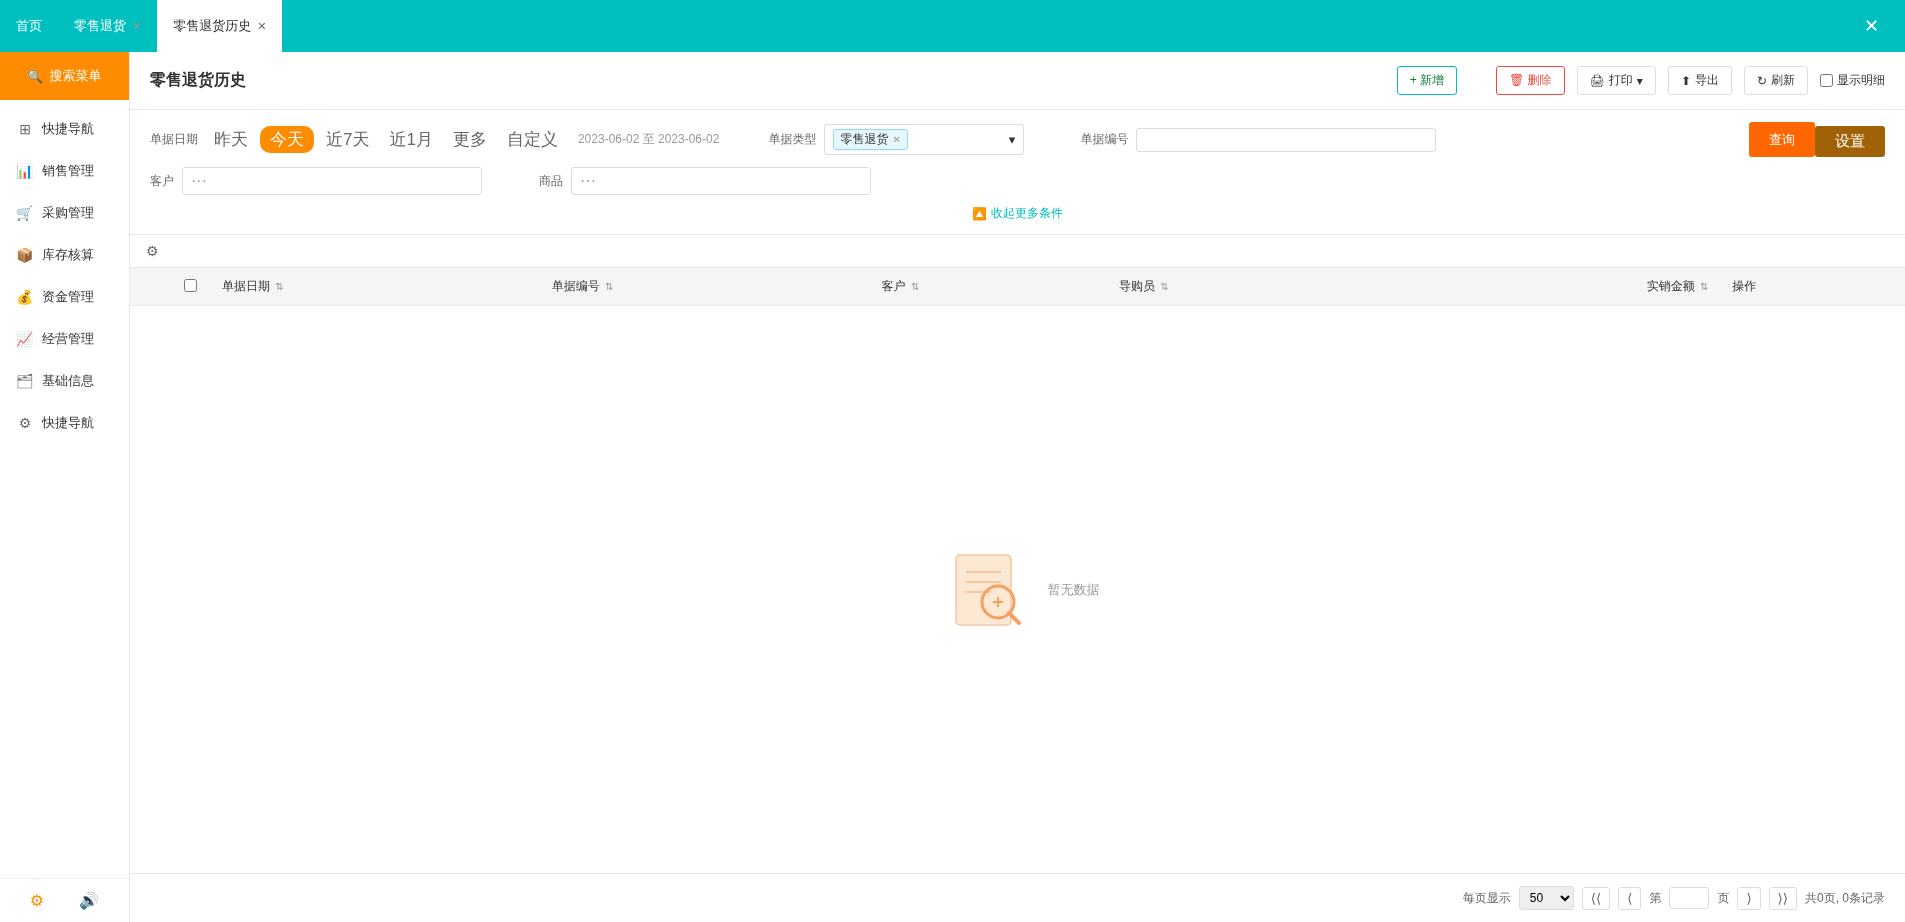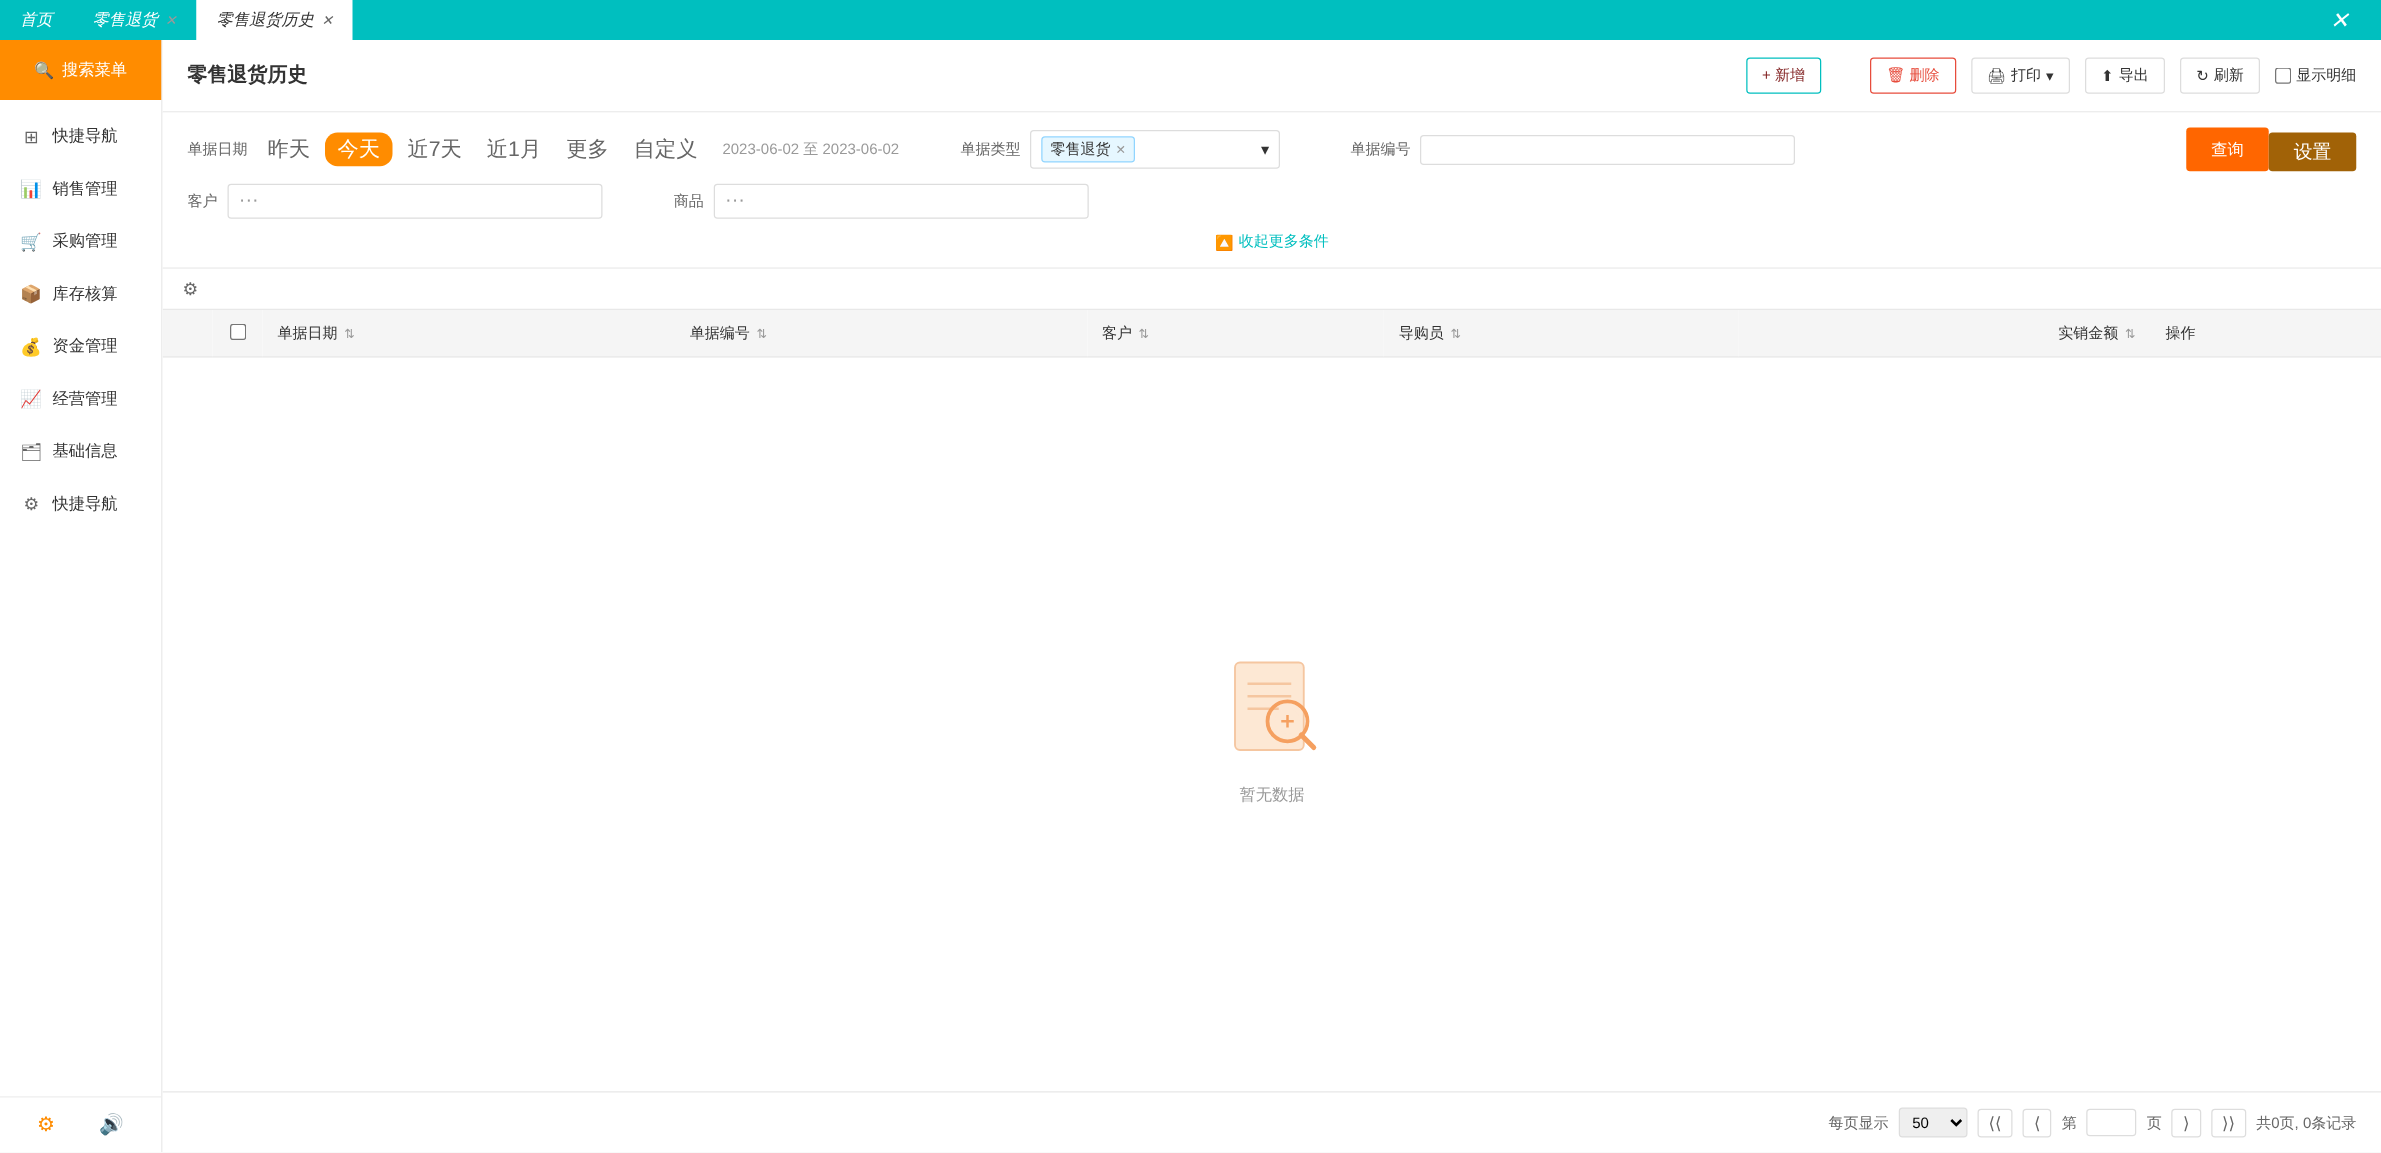--- a/index.html
+++ b/index.html
@@ -1,19 +1,19 @@
 <!DOCTYPE html>
 <html><head>
   <meta charset="utf-8">
   <style>
     * { margin: 0; padding: 0; box-sizing: border-box; }
     body { font-family: 'Microsoft YaHei', Arial, sans-serif; font-size: 13px; background: #f5f5f5; color: #333; width: 1905px; height: 922px; overflow: hidden; display: flex; flex-direction: column; }
 
     
-    .top-bar { background: #00bfbf; height: 32px; display: flex; align-items: center; flex-shrink: 0; font-style: italic; }
+    .top-bar { background: #00bfbf; height: 52px; display: flex; align-items: center; flex-shrink: 0; }
     .top-bar-tabs { display: flex; align-items: center; flex: 1; height: 100%; }
     .tab-item { display: flex; align-items: center; padding: 0 16px; height: 100%; cursor: pointer; color: #fff; font-size: 13px; gap: 6px; }
     .tab-item.active { background: #fff; color: #333; }
     .tab-item .tab-close { font-size: 11px; color: #999; cursor: pointer; }
     .tab-item.active .tab-close { color: #666; }
     .top-bar-right { padding-right: 16px; }
     .close-btn { color: #fff; font-size: 18px; cursor: pointer; padding: 0 10px; }
 
     
     .main-layout { display: flex; flex: 1; overflow: hidden; }
@@ -28,21 +28,21 @@
     .sidebar-bottom-btn { color: #ff8c00; font-size: 16px; cursor: pointer; }
 
     
     .content-area { flex: 1; display: flex; flex-direction: column; overflow: hidden; background: #f5f5f5; }
 
     
     .page-header { background: #fff; padding: 14px 20px; display: flex; align-items: center; justify-content: space-between; border-bottom: 1px solid #e8e8e8; flex-shrink: 0; }
     .page-title { font-size: 16px; font-weight: 600; color: #333; }
     .header-actions { display: flex; align-items: center; gap: 12px; }
     .action-btn { display: flex; align-items: center; gap: 4px; padding: 5px 12px; border: 1px solid #ddd; background: #fff; border-radius: 3px; cursor: pointer; font-size: 12px; color: #333; }
-    .btn-new { color: #7f1d1d; border-color: #00bfbf; }
+    .btn-new { color: #15803d; border-color: #00bfbf; }
     .btn-delete { color: #e74c3c; border-color: #e74c3c; margin-left: 27px; }
     .display-checkbox { display: flex; align-items: center; gap: 4px; cursor: pointer; font-size: 12px; }
     .display-checkbox input { cursor: pointer; }
 
     
     .filter-section { background: #fff; padding: 12px 20px; border-bottom: 1px solid #e8e8e8; flex-shrink: 0; }
     .filter-row { display: flex; align-items: center; gap: 16px; margin-bottom: 10px; }
     .filter-item { display: flex; align-items: center; gap: 8px; }
     .filter-label { color: #666; font-size: 12px; white-space: nowrap; }
     .date-filters { display: flex; align-items: center; gap: 4px; }
@@ -66,21 +66,21 @@
     .table-toolbar { padding: 8px 16px; border-bottom: 1px solid #e8e8e8; display: flex; align-items: center; }
     .settings-icon { color: #666; cursor: pointer; font-size: 14px; }
     table { width: 100%; border-collapse: collapse; }
     thead tr { background: #f5f5f5; }
     th { padding: 10px 12px; text-align: left; font-weight: normal; color: #333; font-size: 12px; border-bottom: 1px solid #e8e8e8; white-space: nowrap; }
     th .sort-icon { color: #999; font-size: 10px; margin-left: 2px; }
     .checkbox-col { width: 40px; text-align: center; }
     .settings-col { width: 40px; text-align: center; }
 
     
-    .empty-state { flex: 1; display: flex; flex-direction: column; align-items: center; justify-content: center; gap: 12px; }
+    .empty-state { flex: 1; display: flex; align-items: center; justify-content: center; gap: 12px; }
     .empty-icon { width: 100px; height: 100px; position: relative; }
     .empty-icon-svg { width: 100px; height: 100px; }
     .empty-text { color: #999; font-size: 13px; }
 
     
     .pagination { padding: 12px 20px; display: flex; align-items: center; justify-content: flex-end; gap: 8px; border-top: 1px solid #e8e8e8; background: #fff; flex-shrink: 0; font-size: 12px; color: #666; }
     .page-size-select { border: 1px solid #ddd; border-radius: 3px; padding: 3px 6px; font-size: 12px; }
     .page-nav-btn { border: 1px solid #ddd; background: #fff; padding: 3px 8px; border-radius: 3px; cursor: pointer; color: #666; }
     .page-input { border: 1px solid #ddd; border-radius: 3px; padding: 3px 6px; width: 40px; text-align: center; font-size: 12px; }
   </style>

